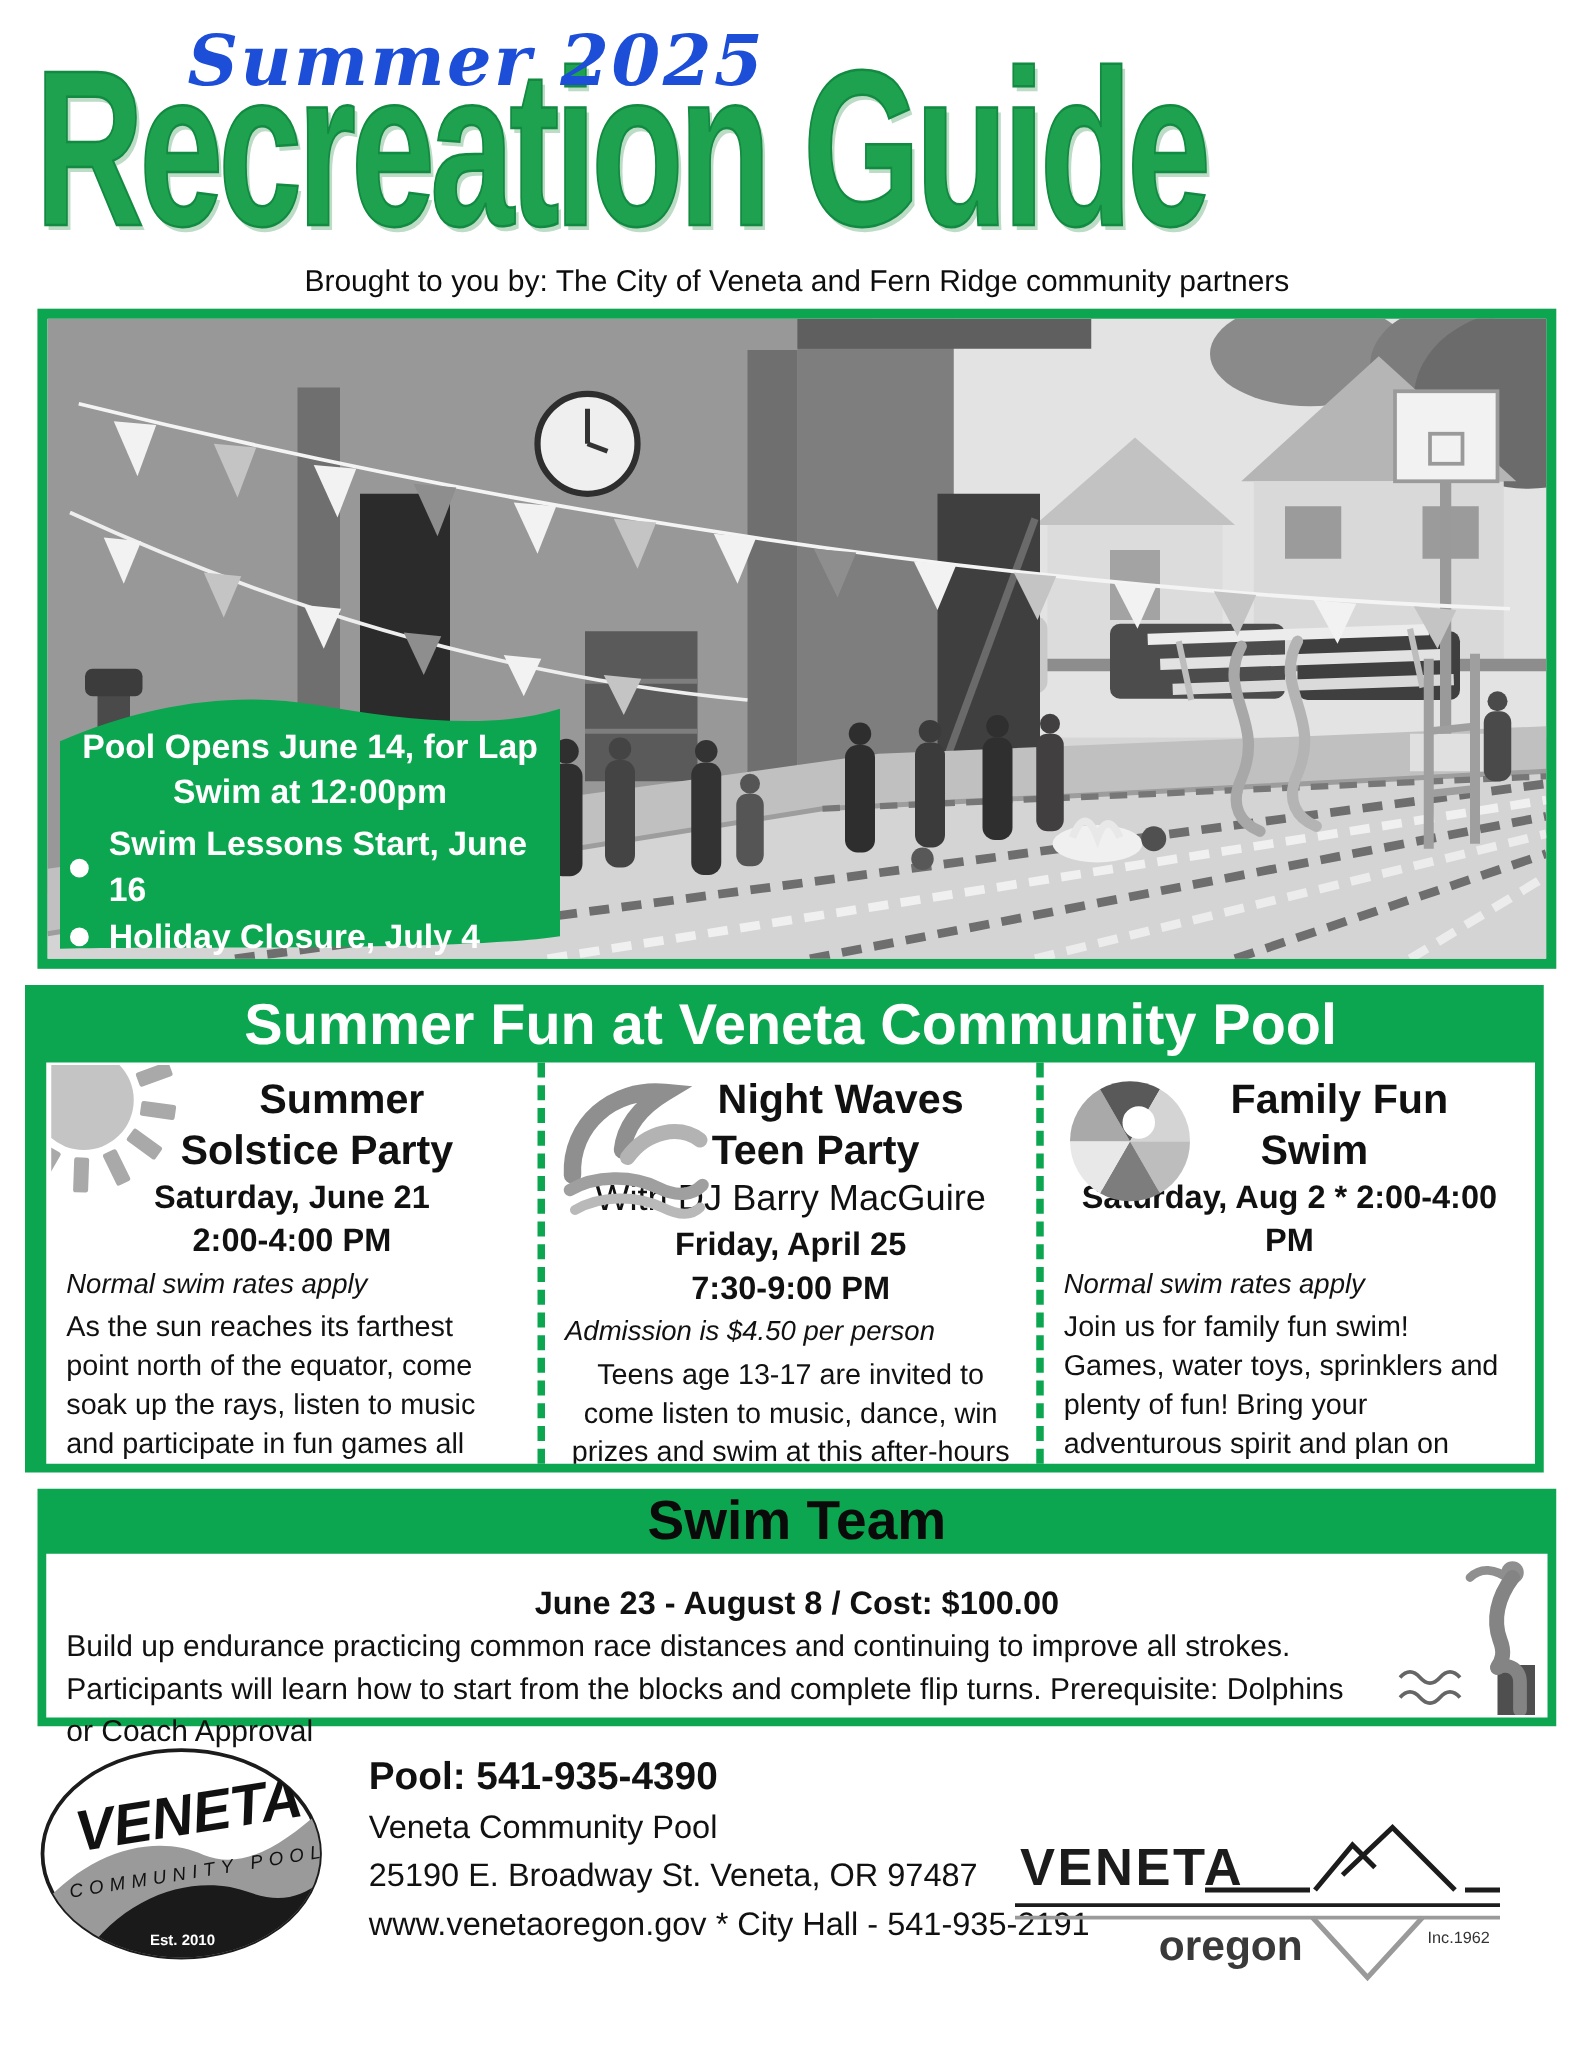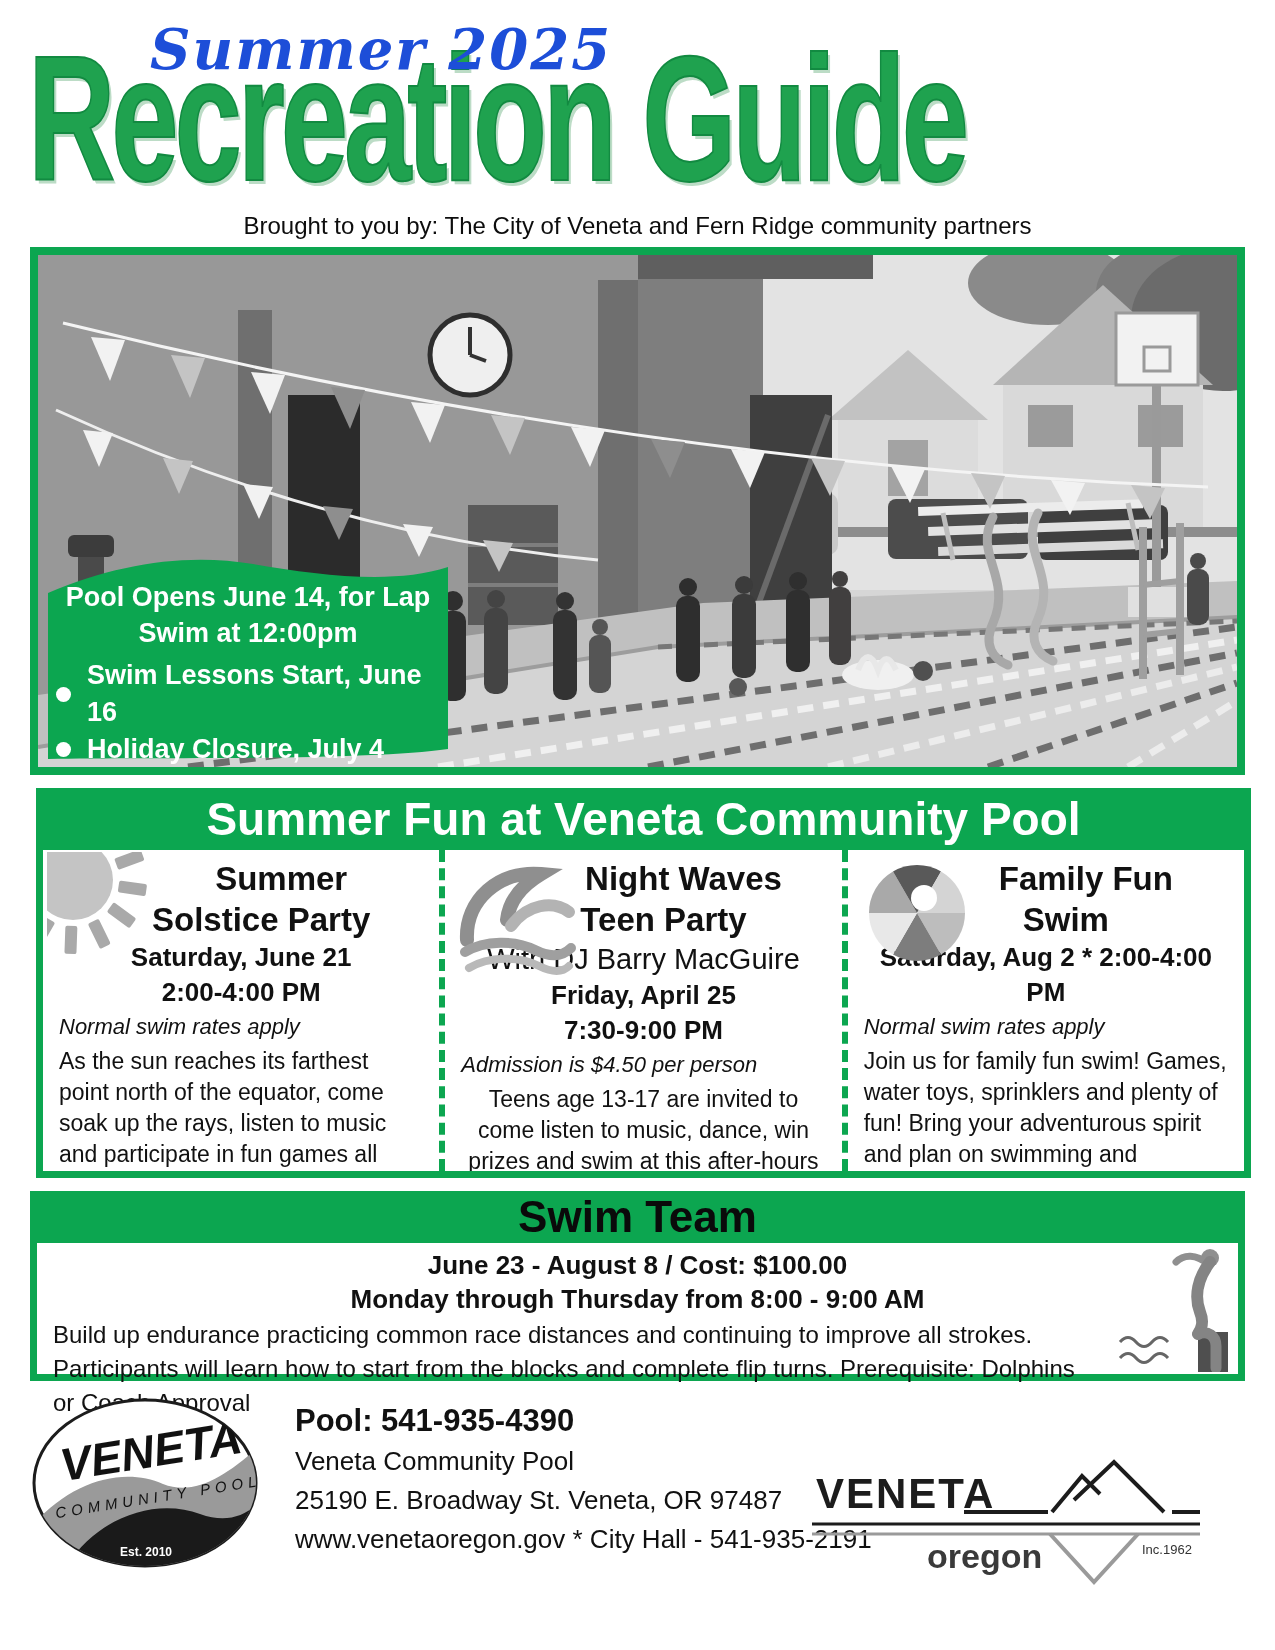--- a/index.html
+++ b/index.html
@@ -20,39 +20,39 @@
   .photo svg.scene{display:block;width:100%;height:100%;}
   .callout{position:absolute;left:10px;bottom:4px;width:400px;height:214px;}
   .callout svg.blob{position:absolute;inset:0;}
   .callout-content{position:absolute;left:0;top:30px;width:100%;color:#fff;font-weight:bold;}
   .callout-title{ text-align:center;font-size:27px;line-height:36px;}
   .callout-bullets{margin-top:6px;padding-left:8px;}
   .callout-bullet{display:flex;align-items:center;font-size:27px;line-height:37px;}
   .callout-bullet .dot{width:15px;height:15px;border-radius:50%;background:#fff;margin-right:16px;flex:0 0 auto;}
 
   
-  .sf{position:absolute;left:36px;top:788px;width:1215px;height:390px;background:#0ca650;
-      box-sizing:border-box;padding:0 7px 7px 7px;}
+  .sf{position:absolute;left:20px;top:788px;width:1215px;height:390px;background:#0ca650;
+      box-sizing:border-box;padding:0 7px 7px 17px;}
   .sf-banner{height:62px;line-height:62px;text-align:center;color:#fff;font-weight:bold;font-size:46px;}
   .sf-cols{display:flex;background:#fff;height:321px;}
   .col{flex:1 1 0;position:relative;padding:8px 16px 0 16px;box-sizing:border-box;overflow:hidden;}
   .col+.col{border-left:6px dashed #0ca650;}
   .col-icon{position:absolute;top:2px;left:4px;}
   .col-head{text-align:center;font-weight:bold;font-size:33px;line-height:41px;margin-left:80px;}
   .col-sub{text-align:center;font-size:29px;line-height:38px;}
   .col-date{text-align:center;font-weight:bold;font-size:26px;line-height:35px;}
   .col-note{text-align:left;font-style:italic;font-size:22px;line-height:34px;}
   .col-body{font-size:23px;line-height:31px;margin-top:2px;}
   .col-body.center{text-align:center;}
 
   
   .st{position:absolute;left:30px;top:1191px;width:1215px;height:190px;background:#0ca650;
       box-sizing:border-box;padding:0 7px 7px 7px;}
   .st-banner{height:52px;line-height:52px;text-align:center;font-weight:bold;font-size:44px;color:#0a0a0a;}
-  .st-content{position:relative;background:#fff;height:131px;box-sizing:border-box;padding:5px 16px 0 16px;}
+  .st-content{position:relative;background:#fff;height:131px;box-sizing:border-box;padding:22px 16px 0 16px;}
   .st-line{text-align:center;font-weight:bold;font-size:26px;line-height:34px;}
   .st-body{font-size:24px;line-height:34px;margin-top:2px;padding-right:140px;}
   .st-diver{position:absolute;right:6px;bottom:2px;}
 
   
   .pool-logo{position:absolute;left:28px;top:1396px;}
   .contact{position:absolute;left:295px;top:1400px;}
   .contact-phone{font-weight:bold;font-size:31px;line-height:42px;}
   .contact-line{font-size:26px;line-height:39px;}
   .city-logo{position:absolute;left:812px;top:1448px;}
@@ -310,21 +310,20 @@
         <div class="col-body">Join us for family fun swim!  Games, water toys, sprinklers and plenty of fun!  Bring your adventurous spirit and plan on swimming and splashing the night away!</div>
       </div>
 
     </div>
   </div>
 
   <div class="st">
     <div class="st-banner">Swim Team</div>
     <div class="st-content">
       <div class="st-line">June 23 - August 8 / Cost: $100.00</div>
-      <div class="st-line">Monday through Thursday from 8:00 - 9:00 AM</div>
       <div class="st-body">Build up endurance practicing common race distances and continuing to improve all strokes. Participants will learn how to start from the blocks and complete flip turns.  Prerequisite: Dolphins or Coach Approval</div>
       <svg class="st-diver" width="120" height="126" viewBox="0 0 120 126">
         <path d="M8,96 q8,-9 16,0 t16,0 t16,0" stroke="#666" stroke-width="3" fill="none"></path>
         <path d="M8,112 q8,-9 16,0 t16,0 t16,0" stroke="#666" stroke-width="3" fill="none"></path>
         <rect x="86" y="86" width="30" height="40" fill="#4f4f4f"></rect>
         <circle cx="98" cy="12" r="9" fill="#8f8f8f"></circle>
         <path d="M96,18 C84,8 72,8 64,16" stroke="#8f8f8f" stroke-width="7" fill="none" stroke-linecap="round"></path>
         <path d="M98,16 C86,32 82,50 88,66 C92,76 90,82 86,88" stroke="#848484" stroke-width="12" fill="none" stroke-linecap="round"></path>
         <path d="M86,88 C96,84 104,90 104,100 L104,122" stroke="#848484" stroke-width="11" fill="none" stroke-linecap="round"></path>
       </svg>

